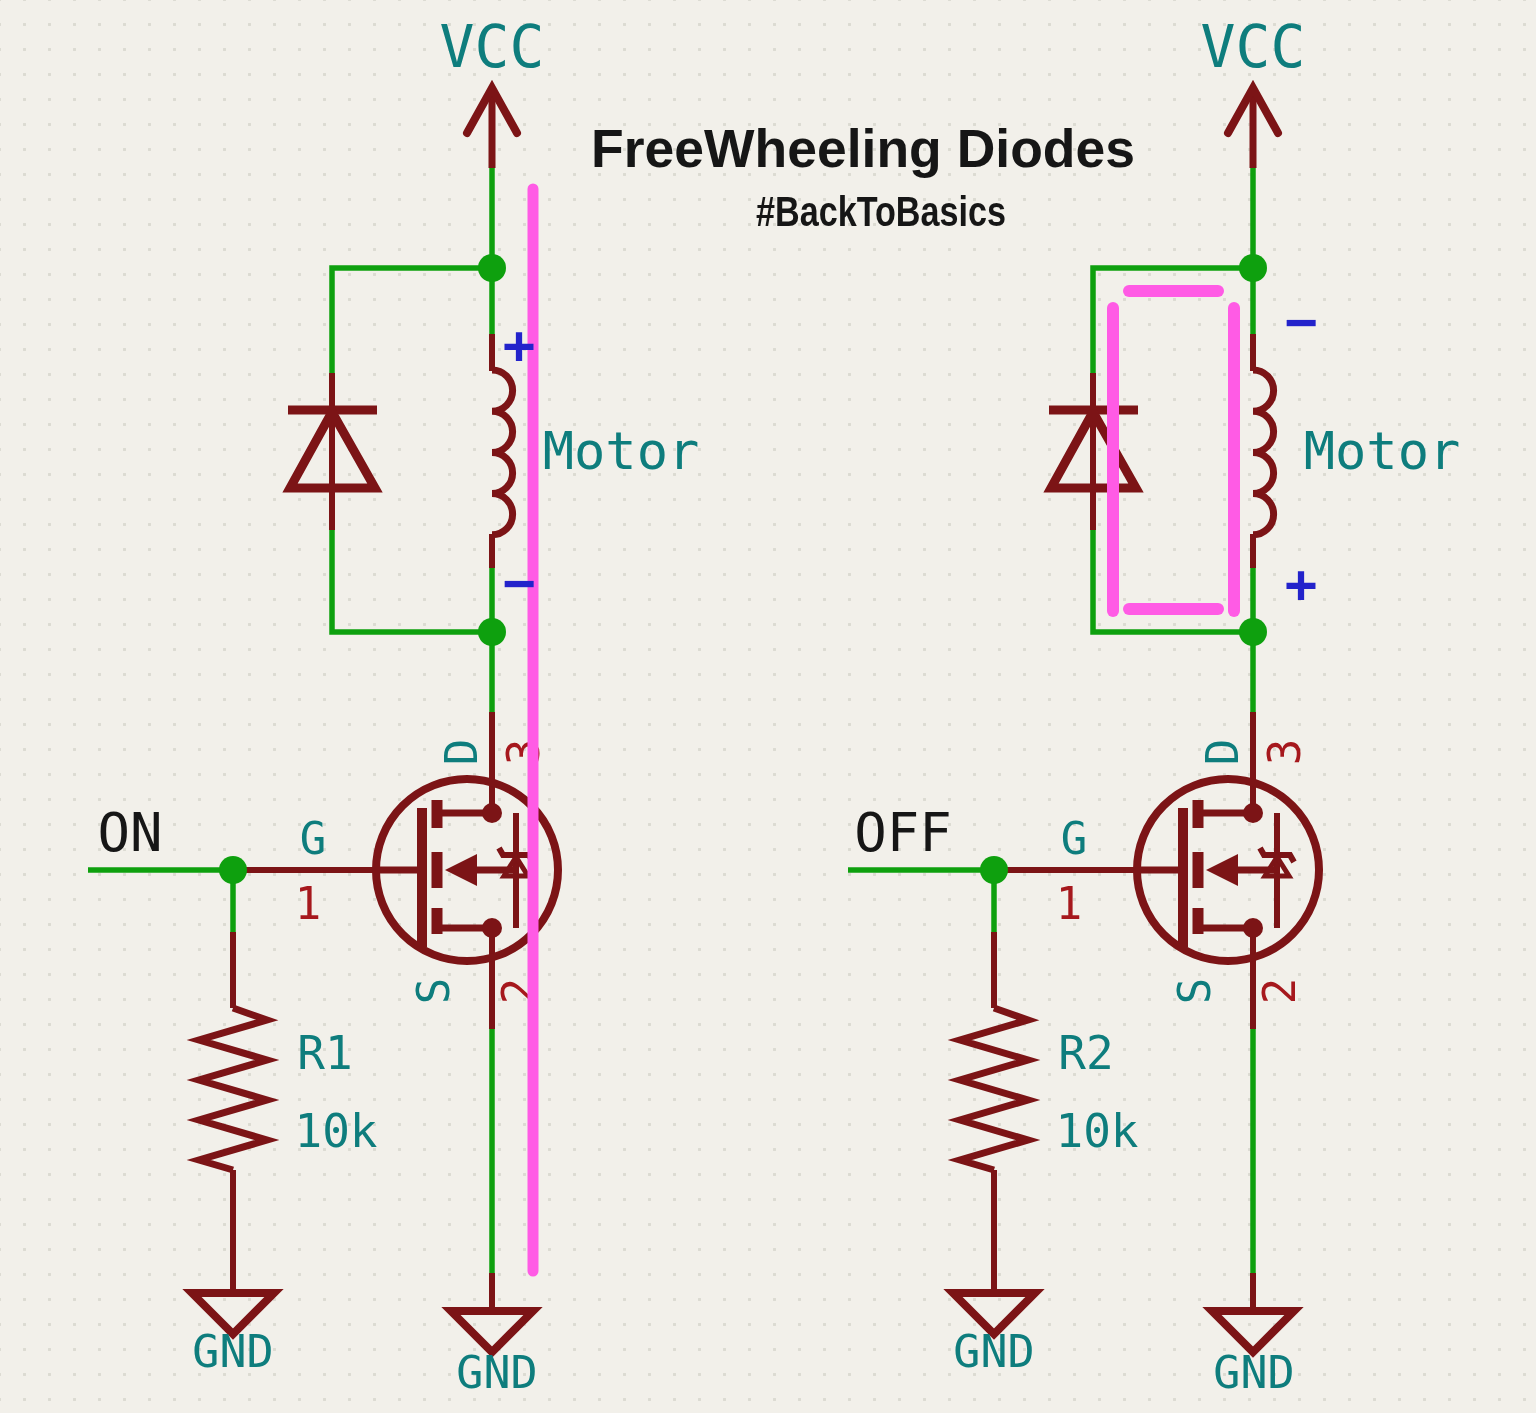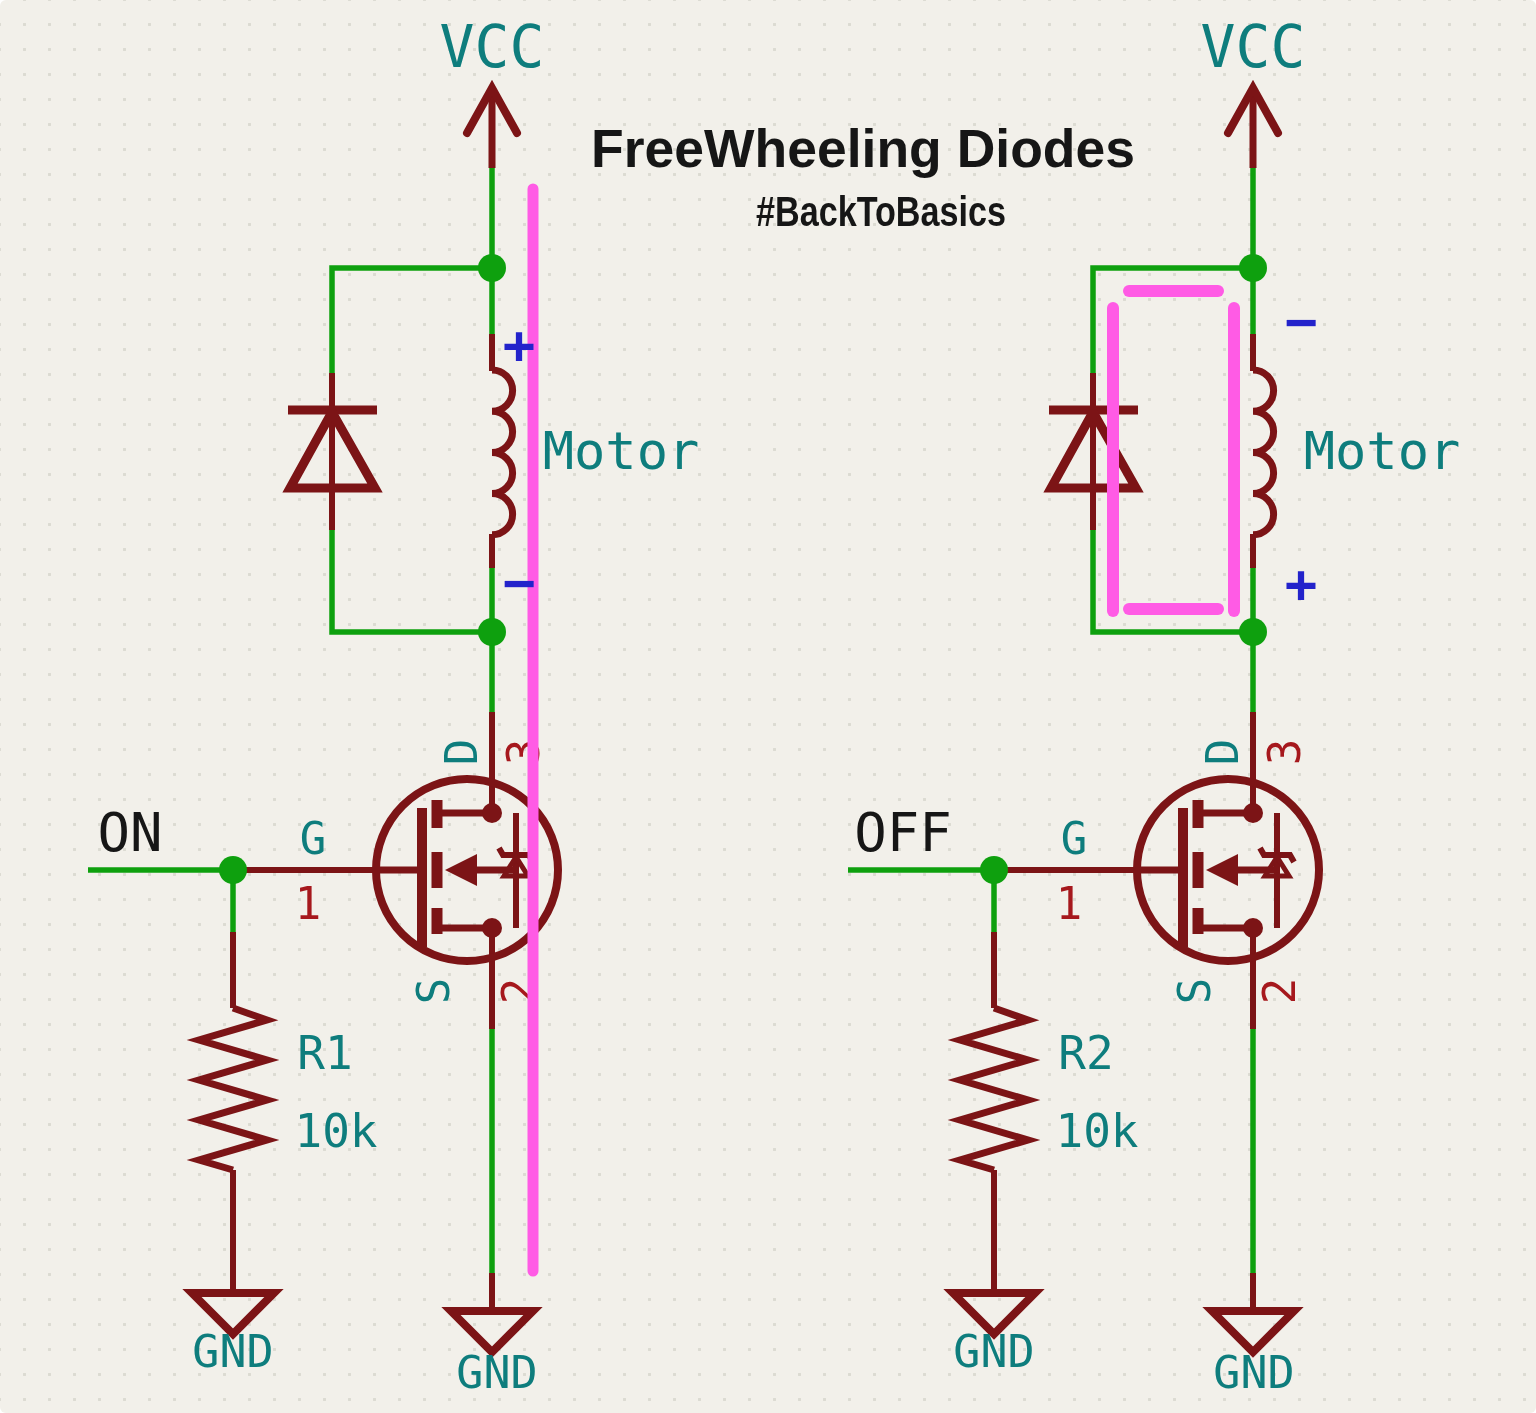--- a/index.html
+++ b/index.html
@@ -4,21 +4,20 @@
 <style>
   html,body{margin:0;padding:0;}
   #stage{
     position:relative;
     width:1536px;height:1413px;
     background-color:#f2f0ea;
     background-image:radial-gradient(#dcdbd2 1.4px, transparent 1.6px);
     background-size:25px 25px;
     background-position:12px 12px;
     overflow:hidden;
-    border-radius:6px;
   }
   svg{position:absolute;left:0;top:0;}
   .kfont{font-family:"DejaVu Sans Mono",monospace;}
   .tfont{font-family:"Liberation Sans",sans-serif;font-weight:bold;}
   text{user-select:none;}
 </style>
 </head>
 <body>
 
 <div id="stage">

